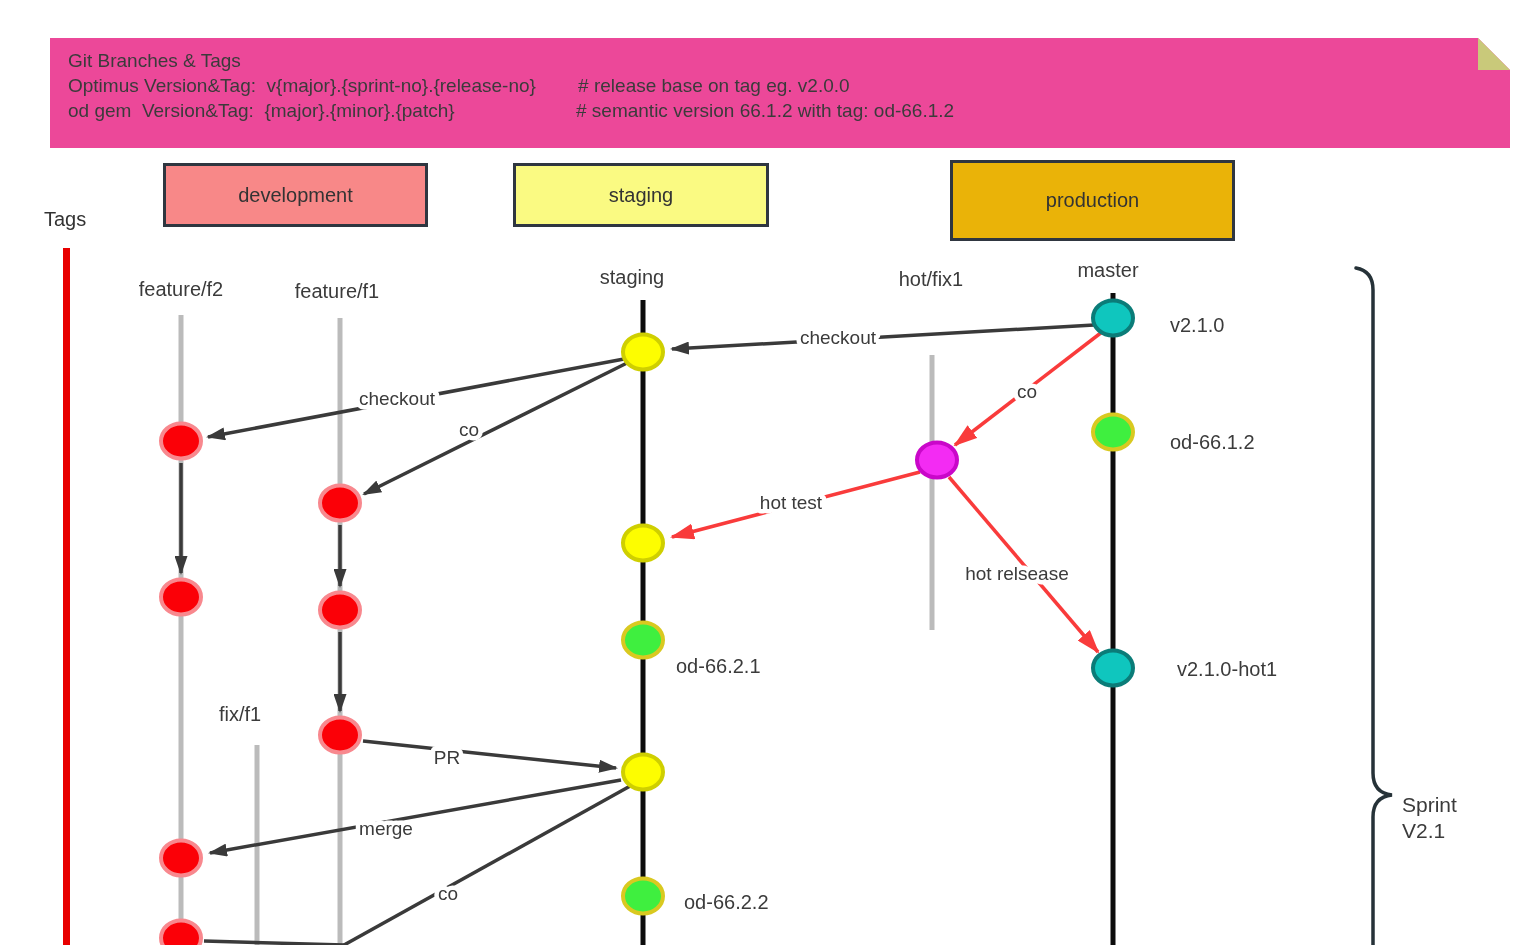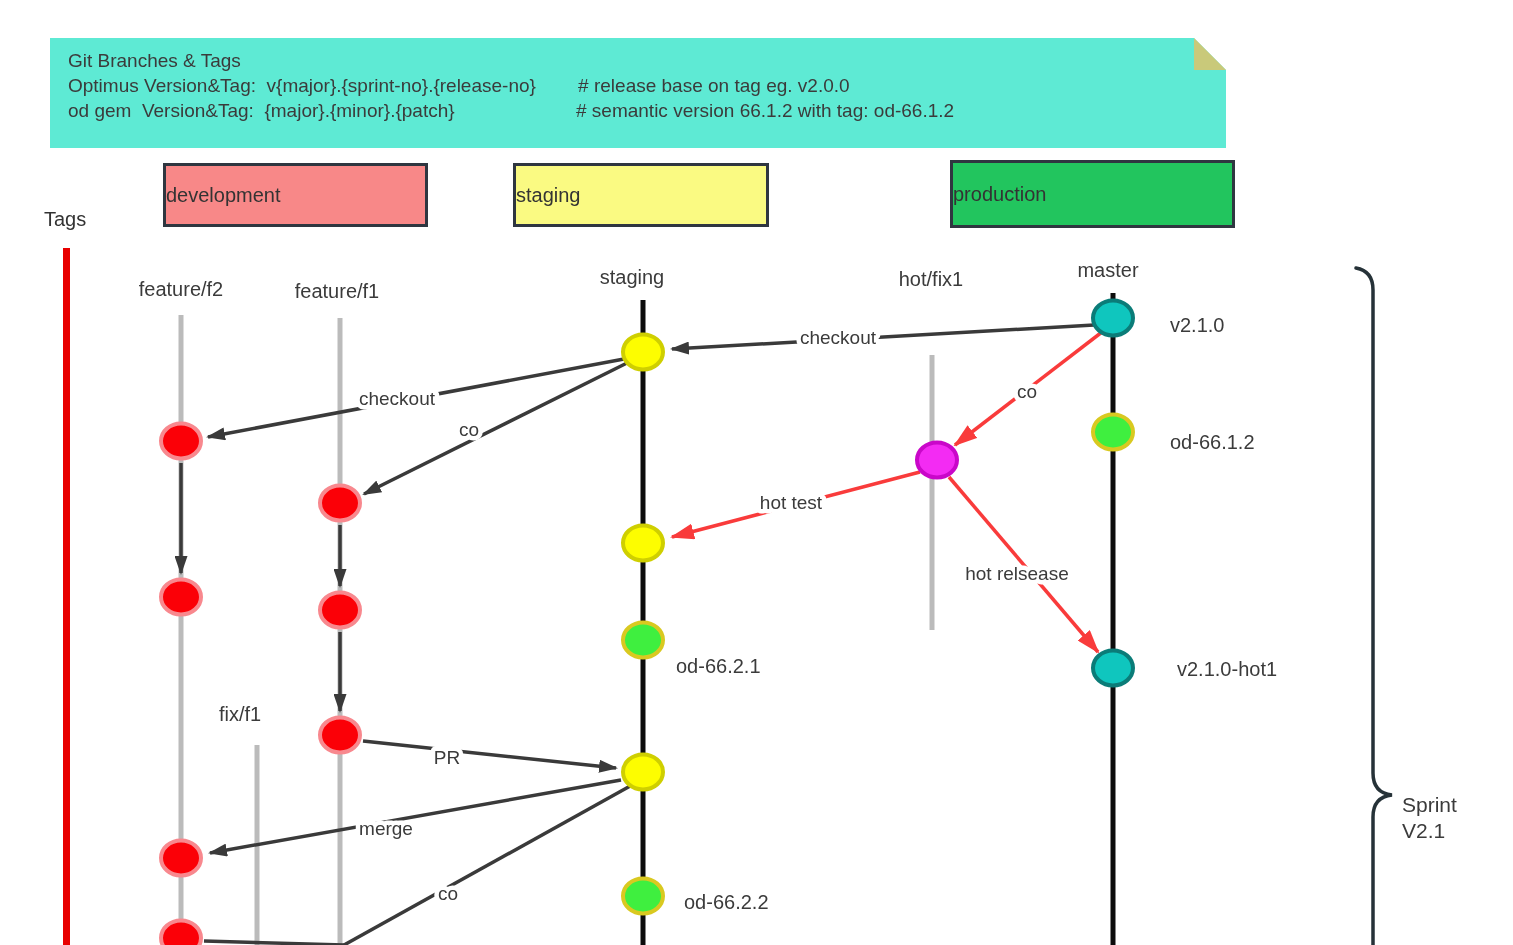--- a/index.html
+++ b/index.html
@@ -3,38 +3,38 @@
 <meta charset="utf-8">
 <style>
   html,body{margin:0;padding:0;}
   body{
     width:1513px;height:945px;position:relative;overflow:hidden;
     background:#ffffff;
     font-family:"Liberation Sans","DejaVu Sans",sans-serif;
     color:#3b3b3b;
   }
   .sticky-note{
-    position:absolute;left:50px;top:38px;width:1176px;height:110px;
-    background:#5eead4;
+    position:absolute;left:50px;top:38px;width:1460px;height:110px;
+    background:#ec4899;
   }
   .sticky-note .fold-cut{
     position:absolute;top:0;right:0;width:0;height:0;
     border-left:32px solid transparent;border-top:32px solid #ffffff;
   }
   .sticky-note .fold-shade{
     position:absolute;top:0;right:0;width:0;height:0;
     border-right:32px solid transparent;border-bottom:32px solid #c9c97a;
   }
   .note-text{
     position:absolute;left:18px;top:10px;
     font-size:19px;line-height:25px;white-space:pre;color:#3b3b3b;
   }
   .env-box{
     position:absolute;box-sizing:border-box;border:3px solid #2f3640;
-    display:flex;align-items:center;justify-content:flex-start;
+    display:flex;align-items:center;justify-content:center;
     font-size:20px;color:#333;
   }
   .time-label{
     position:absolute;left:44px;top:208px;font-size:20px;color:#333;
   }
   .time-line{
     position:absolute;left:63px;top:248px;width:7px;height:697px;background:#e80000;
   }
   svg{position:absolute;left:0;top:0;}
   svg text{font-family:"Liberation Sans","DejaVu Sans",sans-serif;}
@@ -49,21 +49,21 @@
 <span>Optimus Version&amp;Tag:  v{major}.{sprint-no}.{release-no}        # release base on tag eg. v2.0.0</span>
 <span>od gem  Version&amp;Tag:  {major}.{minor}.{patch}                       # semantic version 66.1.2 with tag: od-66.1.2</span></div>
 </div>
 
 <div class="env-box" style="left: 163px; top: 163px; width: 265px; height: 64px; background: rgb(248, 136, 136);">
   <span>development</span>
 </div>
 <div class="env-box" style="left: 513px; top: 163px; width: 256px; height: 64px; background: rgb(250, 250, 130);">
   <span>staging</span>
 </div>
-<div class="env-box" style="left: 950px; top: 160px; width: 285px; height: 68px; background: #22c55e;">
+<div class="env-box" style="left: 950px; top: 160px; width: 285px; height: 81px; background: #eab308;">
   <span>production</span>
 </div>
 
 <div class="time-label">Tags</div>
 <div class="time-line"></div>
 
 <svg width="1513" height="945" viewBox="0 0 1513 945">
     <defs>
       <marker id="m-black" markerUnits="userSpaceOnUse" markerWidth="19" markerHeight="13" refX="17" refY="6.5" orient="auto">
         <path d="M0,0 L19,6.5 L0,13 Z" fill="#3a3a3a"></path>

